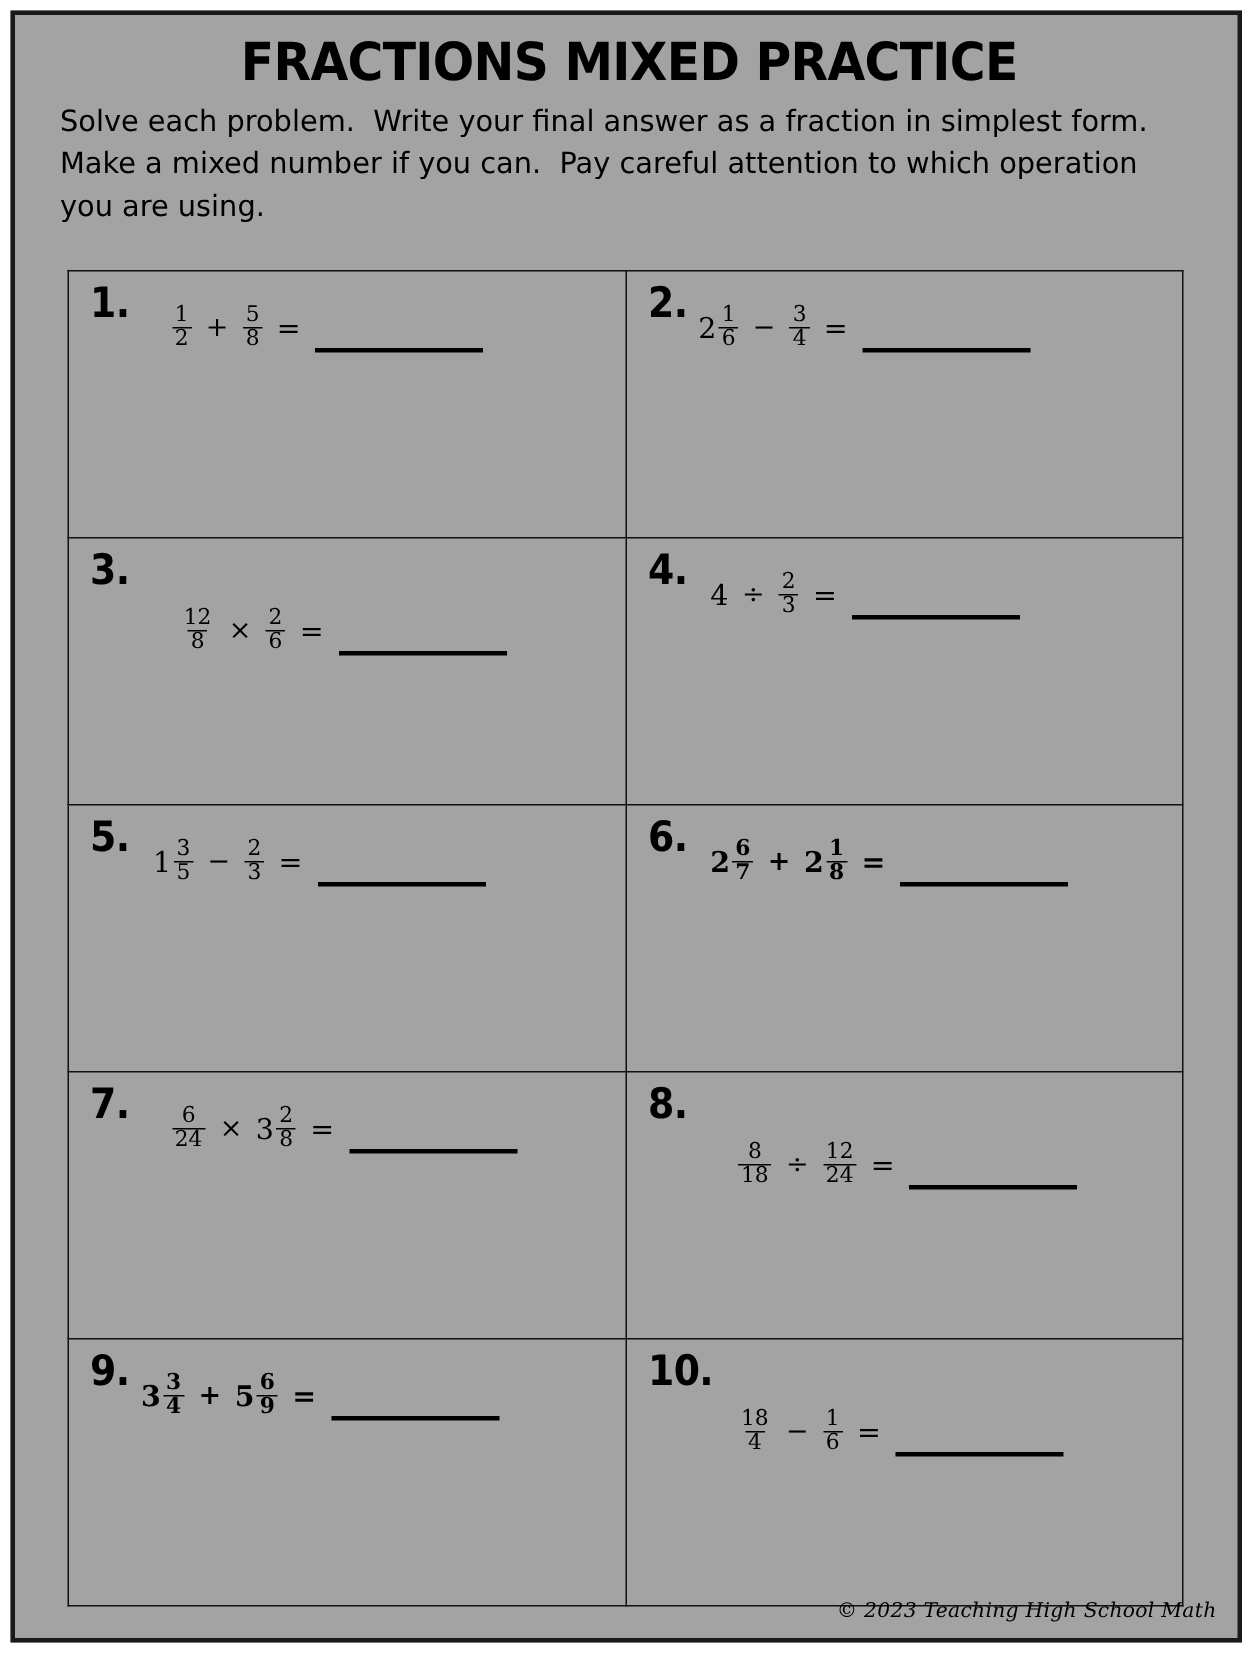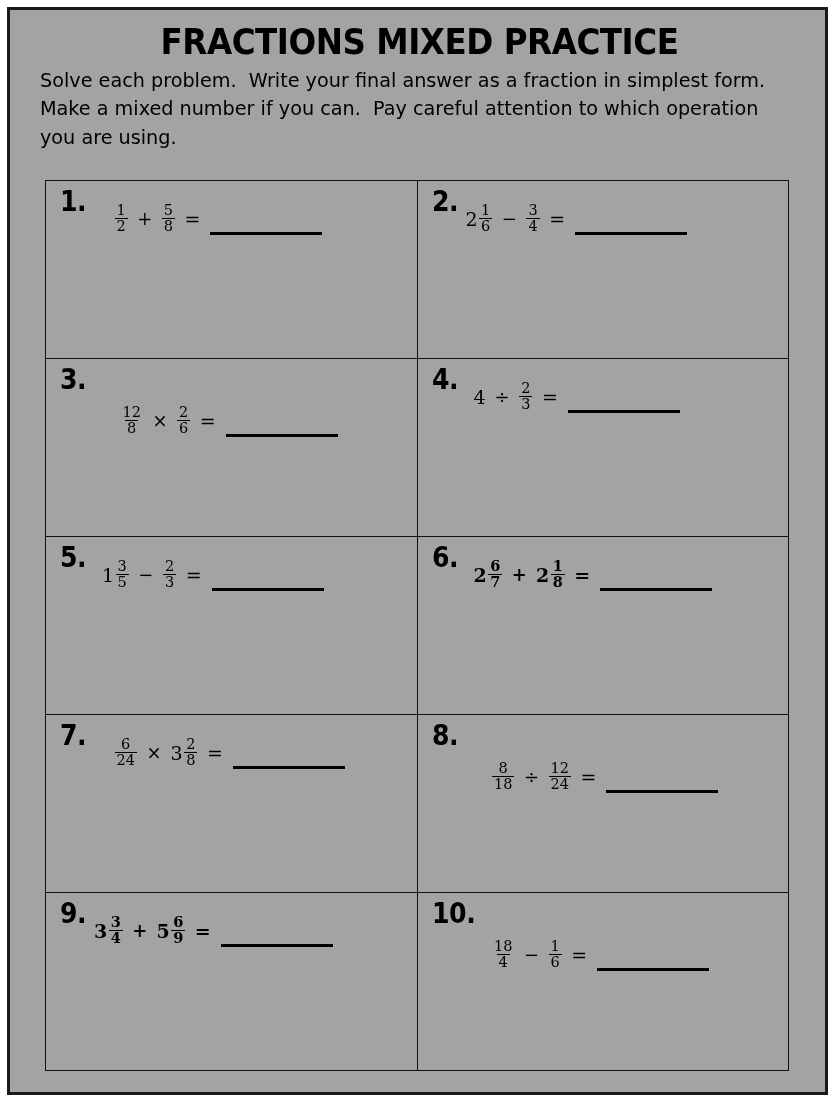--- a/index.html
+++ b/index.html
@@ -382,14 +382,15 @@
               </span>
               <span class="eq">=</span>
               <span class="blank"></span>
             </span>
           </div>
         </td>
       </tr>
     </tbody>
   </table>
 
+  <div id="footer-credit">© 2023 Teaching High School Math</div>
 
 </div>
 
 </body></html>

